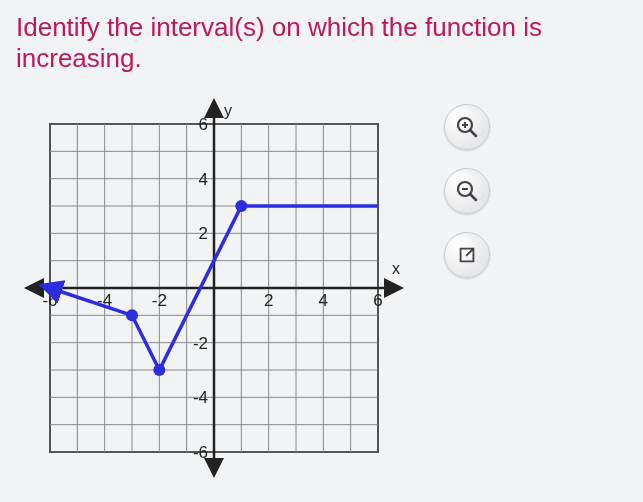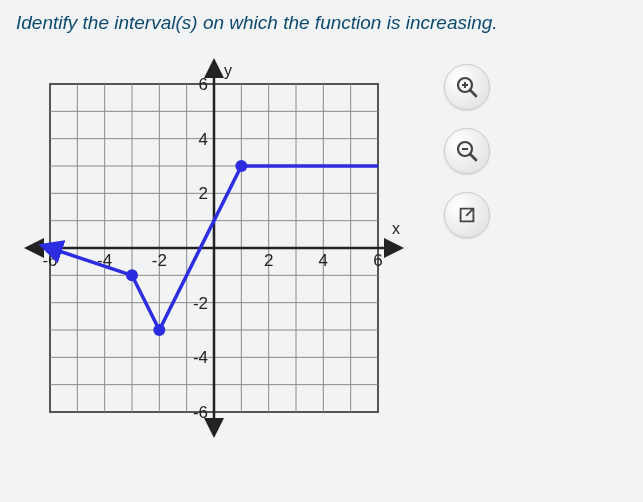--- a/index.html
+++ b/index.html
@@ -5,24 +5,23 @@
   * { box-sizing: border-box; }
   body {
     margin: 0;
     padding: 12px 16px;
     font-family: Arial, Helvetica, sans-serif;
     background: #f2f3f4;
     width: 643px;
     height: 502px;
   }
   .question {
-    font-size: 19px;
-    color: #0c4a6e;
+    font-size: 26px;
+    color: #be185d;
     margin-bottom: 16px;
-    font-style: italic;
   }
   .main {
     display: flex;
     align-items: flex-start;
     gap: 48px;
   }
   .graph-wrap {
     position: relative;
     width: 380px;
     height: 380px;

